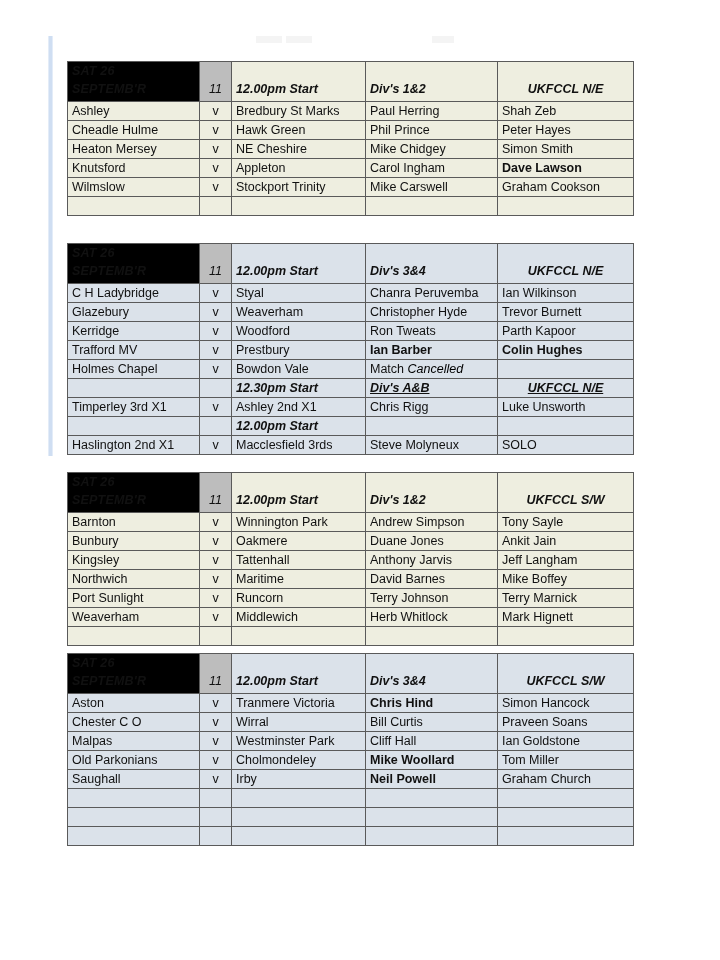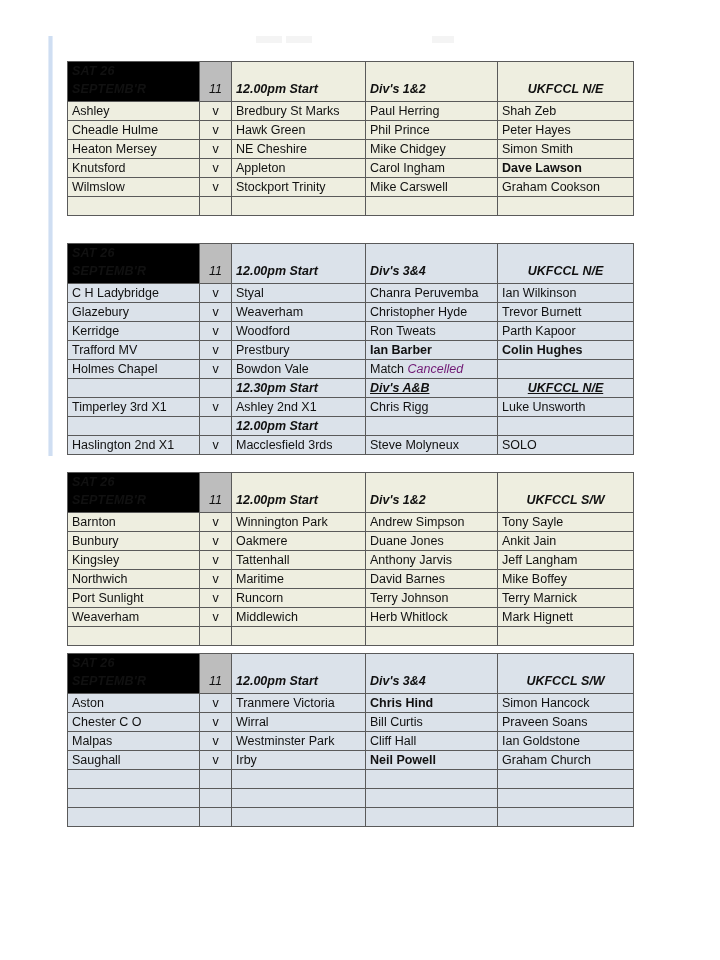--- a/index.html
+++ b/index.html
@@ -114,21 +114,21 @@
     font-weight: bold;
     font-size: 12.5px;
   }
   td.sub-div, td.sub-league { text-decoration: underline; }
   td.sub-league { text-align: center; }
 
   
   td.c-v-cell { text-align: center; font-size: 12px; }
   td.bold { font-weight: bold; }
   td.red  { color: #c0392b; }
-  td.muted, td.muted * { color: #701a75; }
+  td.muted, td.muted * { color: #000000; }
   td.muted { font-style: normal; margin-left: 24px; }
   .ital { font-style: italic; }
 
   
   .pal-cream td { background: #eeeee0; }
   .pal-cream td.hdr-date { background: #000000; }
   .pal-cream td.hdr-num  { background: #bdbdbd; }
 
   .pal-blue td { background: #dbe2ea; }
   .pal-blue td.hdr-date { background: #000000; }
@@ -401,20 +401,27 @@
             <td class="c-lge-cell">Praveen Soans</td>
           </tr>
           <tr>
             <td class="c-home-cell">Malpas</td>
             <td class="c-v-cell">v</td>
             <td class="c-away-cell">Westminster Park</td>
             <td class="c-org-cell">Cliff Hall</td>
             <td class="c-lge-cell red">Ian Goldstone</td>
           </tr>
           <tr>
+            <td class="c-home-cell">Old Parkonians</td>
+            <td class="c-v-cell">v</td>
+            <td class="c-away-cell">Cholmondeley</td>
+            <td class="c-org-cell bold">Mike Woollard</td>
+            <td class="c-lge-cell">Tom Miller</td>
+          </tr>
+          <tr>
             <td class="c-home-cell">Saughall</td>
             <td class="c-v-cell">v</td>
             <td class="c-away-cell">Irby</td>
             <td class="c-org-cell bold">Neil Powell</td>
             <td class="c-lge-cell red">Graham Church</td>
           </tr>
           <tr>
             <td class="c-home-cell">&nbsp;</td>
             <td class="c-v-cell">&nbsp;</td>
             <td class="c-away-cell">&nbsp;</td>

